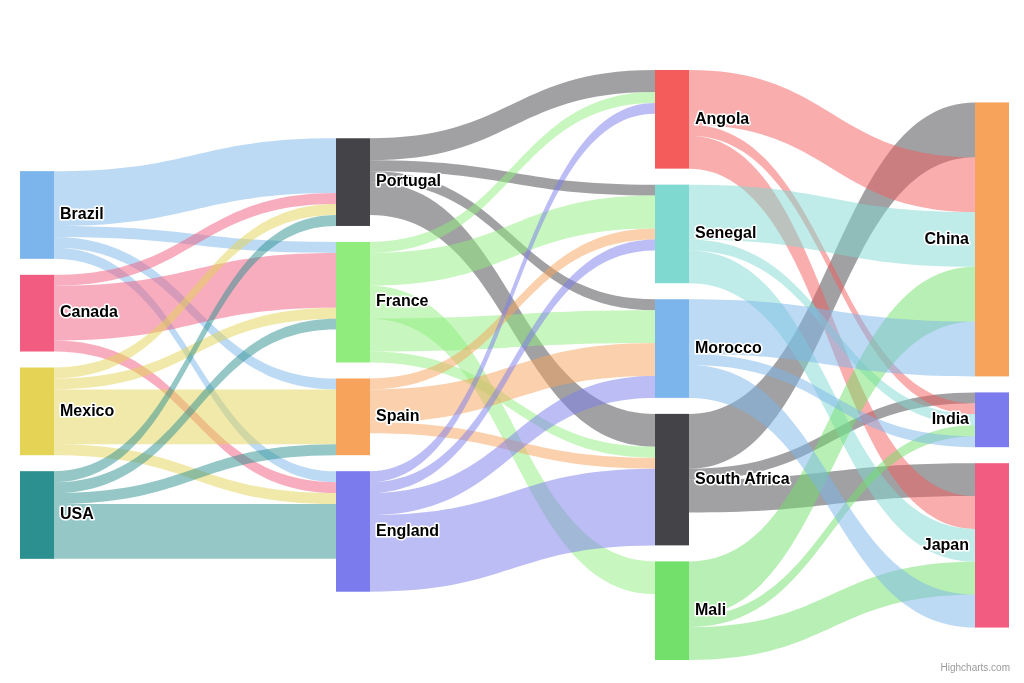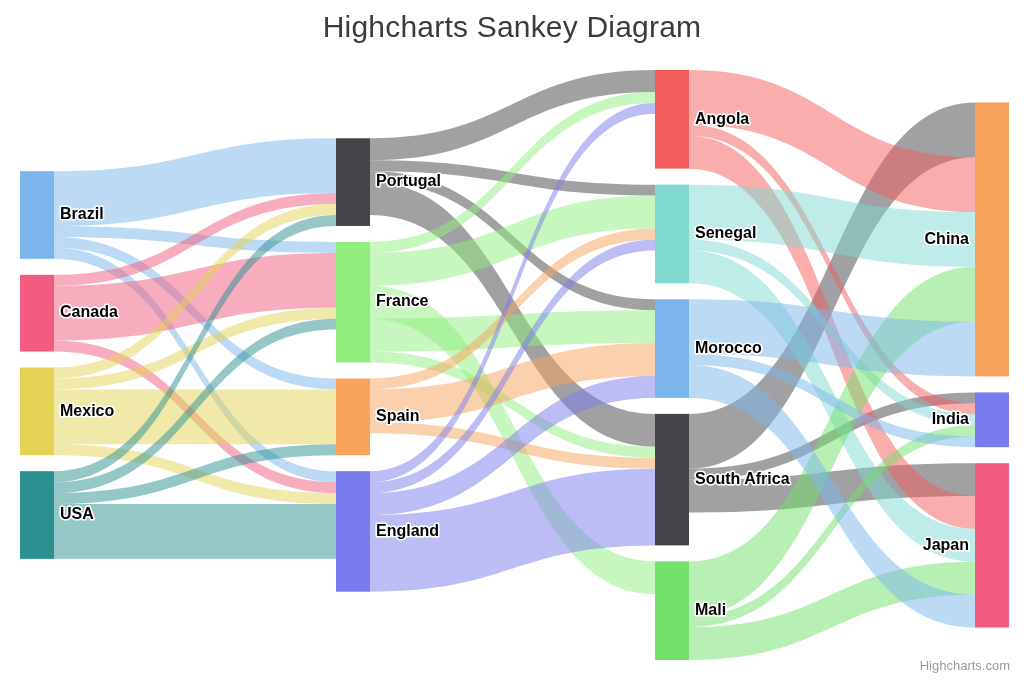--- a/index.html
+++ b/index.html
@@ -28,21 +28,21 @@
     font-weight: normal;
     color: #3b3b3b;
     letter-spacing: 0.2px;
     white-space: nowrap;
   }
   .chart-credits {
     position: absolute;
     right: 14px;
     bottom: 10px;
     font-family: "Liberation Sans", sans-serif;
-    font-size: 13px;
+    font-size: 10px;
     color: #9a9a9a;
   }
   svg.sankey-svg {
     position: absolute;
     top: 0;
     left: 0;
     width: 1024px;
     height: 683px;
     display: block;
   }
@@ -56,21 +56,20 @@
     stroke-width: 3.2px;
     stroke-linejoin: round;
     dominant-baseline: middle;
   }
 </style>
 </head>
 <body>
 
 <div id="chart-root">
 
-  <div class="chart-title">Highcharts Sankey Diagram</div>
 
   <svg class="sankey-svg" id="sankey-svg" viewBox="0 0 1024 683">
     <g id="links-layer">
         <path d="M 54 171.14583333333331 C 195 171.14583333333331, 195 138.27083333333331, 336 138.27083333333331 L 336 193.0625 C 195 193.0625, 195 225.9375, 54 225.9375 Z" fill="#7cb5ec" fill-opacity="0.5" stroke="none"></path>
         <path d="M 54 225.9375 C 195 225.9375, 195 241.9375, 336 241.9375 L 336 252.89583333333334 C 195 252.89583333333334, 195 236.89583333333334, 54 236.89583333333334 Z" fill="#7cb5ec" fill-opacity="0.5" stroke="none"></path>
         <path d="M 54 236.89583333333334 C 195 236.89583333333334, 195 378.4791666666667, 336 378.4791666666667 L 336 389.4375 C 195 389.4375, 195 247.85416666666669, 54 247.85416666666669 Z" fill="#7cb5ec" fill-opacity="0.5" stroke="none"></path>
         <path d="M 54 247.85416666666669 C 195 247.85416666666669, 195 471.1875, 336 471.1875 L 336 482.1458333333333 C 195 482.1458333333333, 195 258.8125, 54 258.8125 Z" fill="#7cb5ec" fill-opacity="0.5" stroke="none"></path>
         <path d="M 54 274.8125 C 195 274.8125, 195 193.0625, 336 193.0625 L 336 204.02083333333334 C 195 204.02083333333334, 195 285.7708333333333, 54 285.7708333333333 Z" fill="#f15c80" fill-opacity="0.5" stroke="none"></path>
         <path d="M 54 285.7708333333333 C 195 285.7708333333333, 195 252.89583333333334, 336 252.89583333333334 L 336 307.6875 C 195 307.6875, 195 340.5625, 54 340.5625 Z" fill="#f15c80" fill-opacity="0.5" stroke="none"></path>
         <path d="M 54 340.5625 C 195 340.5625, 195 482.1458333333333, 336 482.1458333333333 L 336 493.10416666666663 C 195 493.10416666666663, 195 351.5208333333333, 54 351.5208333333333 Z" fill="#f15c80" fill-opacity="0.5" stroke="none"></path>

